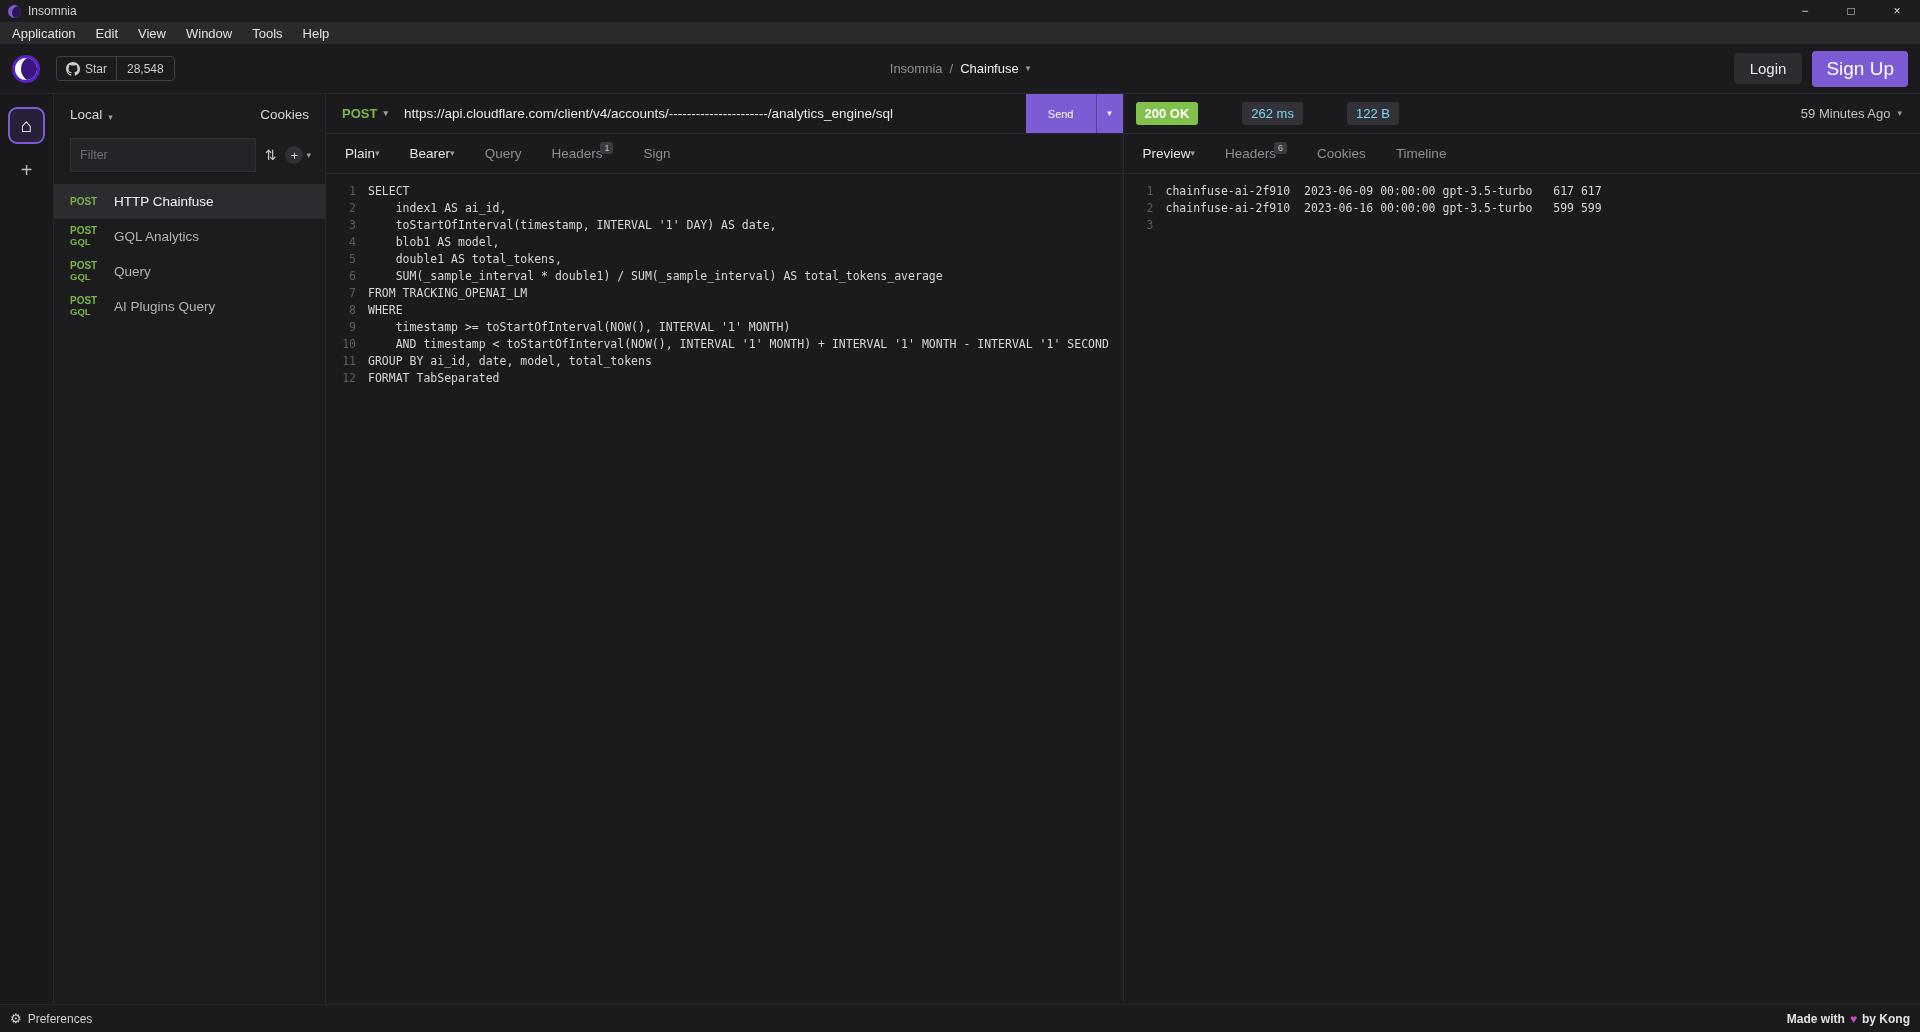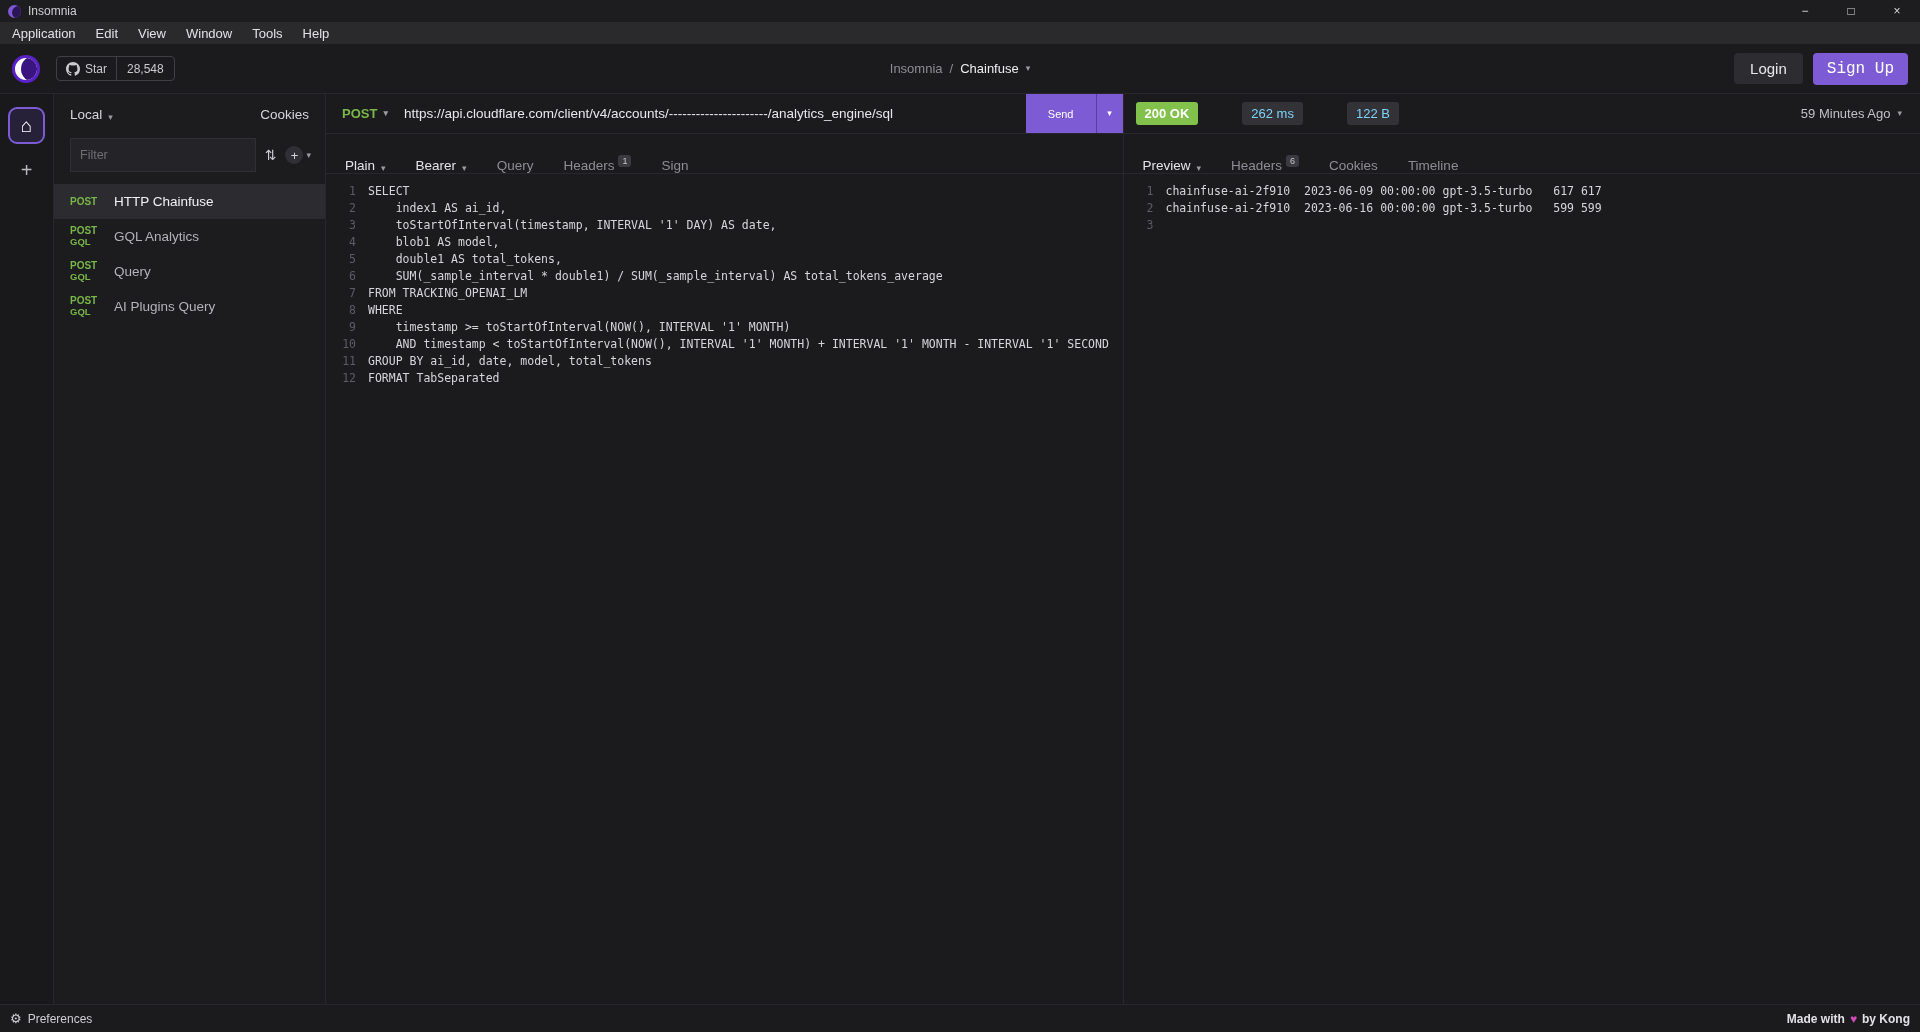--- a/index.html
+++ b/index.html
@@ -30,21 +30,21 @@
   .star-widget { display:flex; align-items:center; height:25px; border:1px solid #3f3f45; border-radius:4px; margin-left:16px; font-size:12px; color:#c9c9ce; overflow:hidden; }
   .star-left { display:flex; align-items:center; gap:5px; padding:0 9px; height:100%; }
   .star-left svg { fill:#c9c9ce; }
   .star-count { padding:0 10px; height:100%; display:flex; align-items:center; border-left:1px solid #3f3f45; }
   .breadcrumb { position:absolute; left:50%; transform:translateX(-50%); display:flex; align-items:center; gap:7px; font-size:13px; }
   .bc-app { color:#8d8d94; }
   .bc-sep { color:#8d8d94; }
   .bc-ws { color:#eeeef1; }
   .header-right { margin-left:auto; display:flex; align-items:center; gap:10px; }
   .login-btn { background:#2c2c31; color:#e8e8ec; border:none; border-radius:4px; padding:7px 16px; font-size:15px; font-family:inherit; }
-  .signup-btn { background:#7d5bd5; color:#ffffff; border:none; border-radius:4px; padding:7px 14px; font-size:16px; font-family:Liberation Mono, monospace; }
+  .signup-btn { background:#7d5bd5; color:#ffffff; border:none; border-radius:4px; padding:7px 14px; font-size:19px; font-family:Liberation Sans, sans-serif; }
 
   
   .main { flex:1; display:flex; border-top:1px solid #28282c; min-height:0; }
   .rail { width:54px; background:#19191c; border-right:1px solid #28282c; display:flex; flex-direction:column; align-items:center; padding-top:13px; gap:16px; flex-shrink:0; }
   .home-btn { width:37px; height:37px; border:2px solid #7d5bd5; border-radius:9px; background:#262138; color:#ffffff; display:flex; align-items:center; justify-content:center; font-size:19px; }
   .rail-plus { color:#b9b9bf; font-size:20px; line-height:1; }
 
   .sidebar { width:272px; background:#1c1c1f; border-right:1px solid #28282c; display:flex; flex-direction:column; flex-shrink:0; }
   .sidebar-top { height:40px; display:flex; align-items:center; justify-content:space-between; padding:0 16px; flex-shrink:0; }
   .env-select { display:flex; align-items:flex-end; gap:6px; color:#d6d6da; font-size:13.5px; }
@@ -69,21 +69,21 @@
   
   .url-bar { height:40px; display:flex; align-items:stretch; border-bottom:1px solid #28282c; flex-shrink:0; }
   .method-select { display:flex; align-items:center; gap:6px; padding:0 10px 0 16px; color:#7ab648; font-weight:bold; font-size:13px; }
   .url-input { flex:1; background:transparent; border:none; outline:none; color:#e8e8ec; font-size:13.5px; font-family:inherit; padding:0 6px; min-width:0; }
   .send-btn { background:#7d5bd5; color:#ffffff; display:flex; align-items:center; padding:0 22px; font-size:11px; }
   .send-caret { width:27px; background:#7d5bd5; border-left:1px solid rgba(0,0,0,0.3); display:flex; align-items:center; justify-content:center; }
   .send-caret .caret-sm { color:#ffffff; }
 
   
   .tabs-row { height:40px; display:flex; align-items:stretch; border-bottom:1px solid #28282c; padding:0 4px; flex-shrink:0; }
-  .tab { display:flex; align-items:flex-end; gap:6px; padding:0 15px; }
+  .tab { display:flex; align-items:center; gap:0; padding:0 15px; }
   .tab-label { font-size:13.5px; color:#8d8d94; }
   .tab.dropdown .tab-label { color:#e4e4e8; }
   .tab .badge { background:#3a3a40; color:#c6c6cc; font-size:9px; padding:1px 4px; border-radius:3px; transform:translateY(-6px); margin-left:-2px; }
 
   
   .editor { flex:1; overflow:hidden; padding-top:9px; font-family:"DejaVu Sans Mono", monospace; font-size:11.5px; line-height:17px; }
   .code-line { display:flex; }
   .line-num { width:42px; flex-shrink:0; text-align:right; padding-right:12px; color:#5c5c64; user-select:none; }
   .line-text { white-space:pre; tab-size:4; color:#d6d6da; }
 

